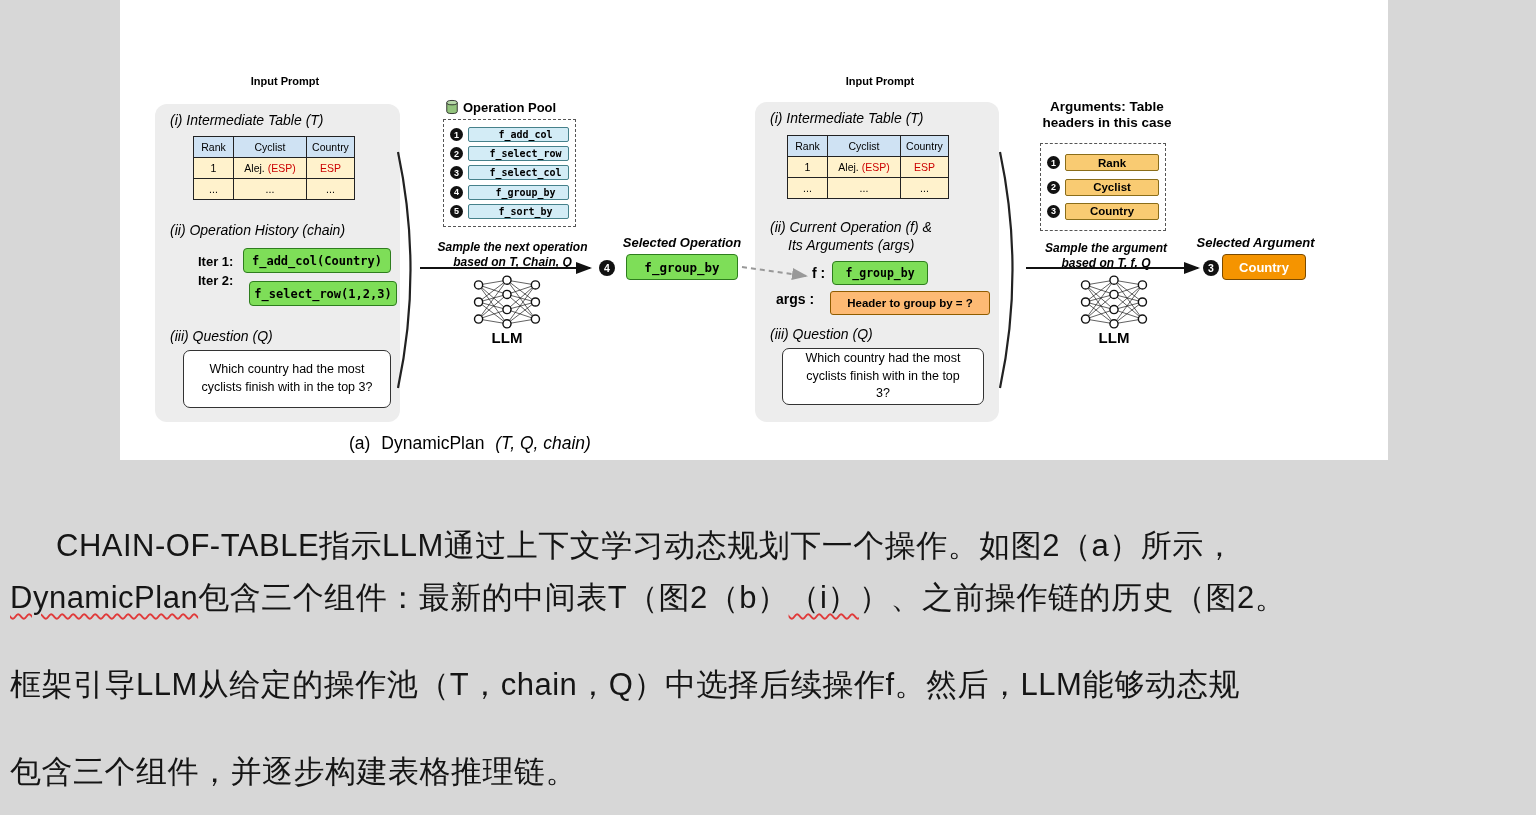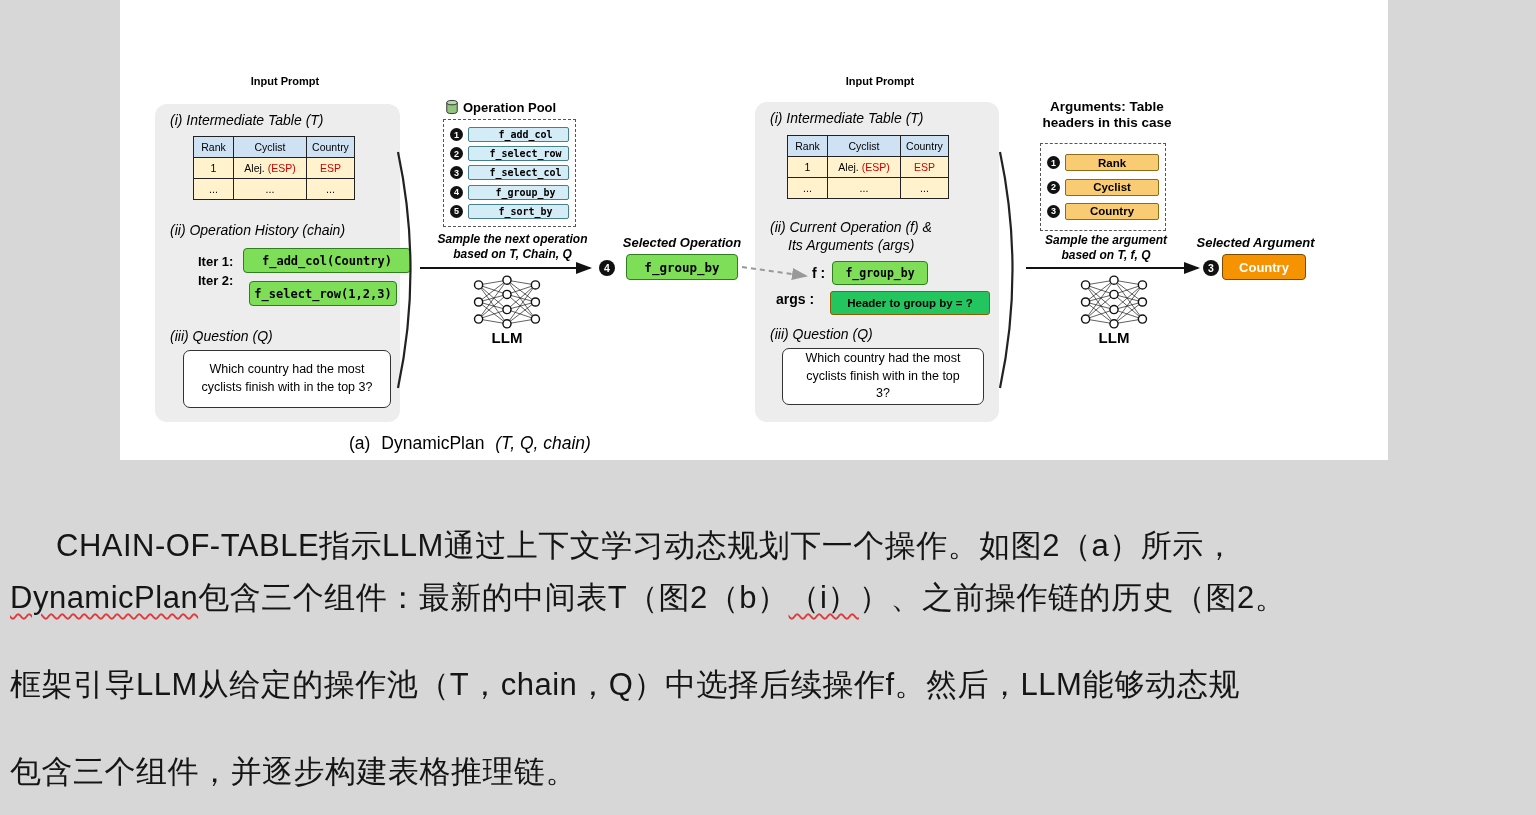--- a/index.html
+++ b/index.html
@@ -19,21 +19,21 @@
   .th-blue { background:#cfe2f3; }
   .td-yellow { background:#fff2cc; }
   .red { color:#cc0000; }
 
   .bold13 { font-weight:bold; font-size:13px; }
   .bold14 { font-weight:bold; font-size:14px; }
 
   .green-box { background:#7ede58; border:1.5px solid #2e7d1e; border-radius:4px;
                font-family:"DejaVu Sans Mono",monospace; font-weight:bold; font-size:12px;
                display:flex; align-items:center; justify-content:center; }
-  .orange-box { background:#22c55e; border:1.5px solid #8f5c00; border-radius:3px;
+  .orange-box { background:#fdba74; border:1.5px solid #8f5c00; border-radius:3px;
                 font-weight:bold; font-size:11.5px;
                 display:flex; align-items:center; justify-content:center; }
   .deep-orange-box { background:#f59400; border:1.5px solid #7a4a00; border-radius:4px;
                 color:#ffffff; font-weight:bold; font-size:13px;
                 display:flex; align-items:center; justify-content:center; }
 
   .circle-num { background:#111; color:#fff; border-radius:50%; font-weight:bold;
                 display:flex; align-items:center; justify-content:center; flex:0 0 auto; }
   .c13 { width:13px; height:13px; font-size:9px; }
   .c16 { width:16px; height:16px; font-size:10.5px; }
@@ -43,21 +43,21 @@
   .pool-row { display:flex; align-items:center; gap:5px; }
   .pool-item { flex:1; height:15px; background:#d3ecf6; border:1px solid #46818b; border-radius:2px;
                font-family:"DejaVu Sans Mono",monospace; font-weight:bold; font-size:10px;
                display:flex; align-items:center; justify-content:center;padding-left:14px; }
   .arg-item { flex:1; height:17px; background:#f9cb72; border:1.2px solid #8a6d1a; border-radius:2px;
               font-weight:bold; font-size:11.5px;
               display:flex; align-items:center; justify-content:center; }
 
   .pool-title { display:flex; align-items:center; gap:4px; font-weight:bold; font-size:13px; }
 
-  .sample { font-style:italic; font-weight:bold; font-size:12px; text-align:center; line-height:1.22; }
+  .sample { font-style:italic; font-weight:bold; font-size:12px; text-align:center; line-height:1.22;margin-top:8px; }
   .sel-label { font-weight:bold; font-style:italic; font-size:13px; text-align:center; }
   .llm-label { font-weight:bold; font-size:15px; text-align:center; }
 
   .question-box { background:#fff; border:1.3px solid #333; border-radius:7px;
                   display:flex; align-items:center; justify-content:center; text-align:center;
                   font-size:12.5px; line-height:1.42; padding:4px 16px; }
 
   .args-header { font-weight:bold; font-size:13.5px; text-align:center; line-height:1.2; }
 
   .caption { font-size:17.5px; font-weight:normal; text-align:center; }
@@ -113,21 +113,21 @@
       <td class="td-yellow">...</td>
       <td class="td-yellow">...</td>
       <td class="td-yellow">...</td>
     </tr>
   </tbody>
     </table>
 
   <div class="itl abs" style="left:50px;top:222px">(ii) Operation History (chain)</div>
 
   <div class="bold13 abs" style="left:78px;top:254px">Iter 1:</div>
-  <div class="green-box abs" style="left:123px;top:248px;width:168px;height:25px">f_add_col(Country)</div>
+  <div class="green-box abs" style="left:123px;top:248px;width:148px;height:25px">f_add_col(Country)</div>
 
   <div class="bold13 abs" style="left:78px;top:273px">Iter 2:</div>
   <div class="green-box abs" style="left:129px;top:281px;width:148px;height:25px">f_select_row(1,2,3)</div>
 
   <div class="itl abs" style="left:50px;top:328px">(iii) Question (Q)</div>
   <div class="question-box abs" style="left:63px;top:350px;width:208px;height:58px">Which country had the most cyclists finish with in the top 3?</div>
 
   <div class="pool-title abs" style="left:325px;top:99px">
     <svg width="14" height="16" viewBox="0 0 16 18">
       <path d="M2,4 v10 a6,2.5 0 0 0 12,0 v-10" fill="#93c47d" stroke="#222" stroke-width="1"></path>

